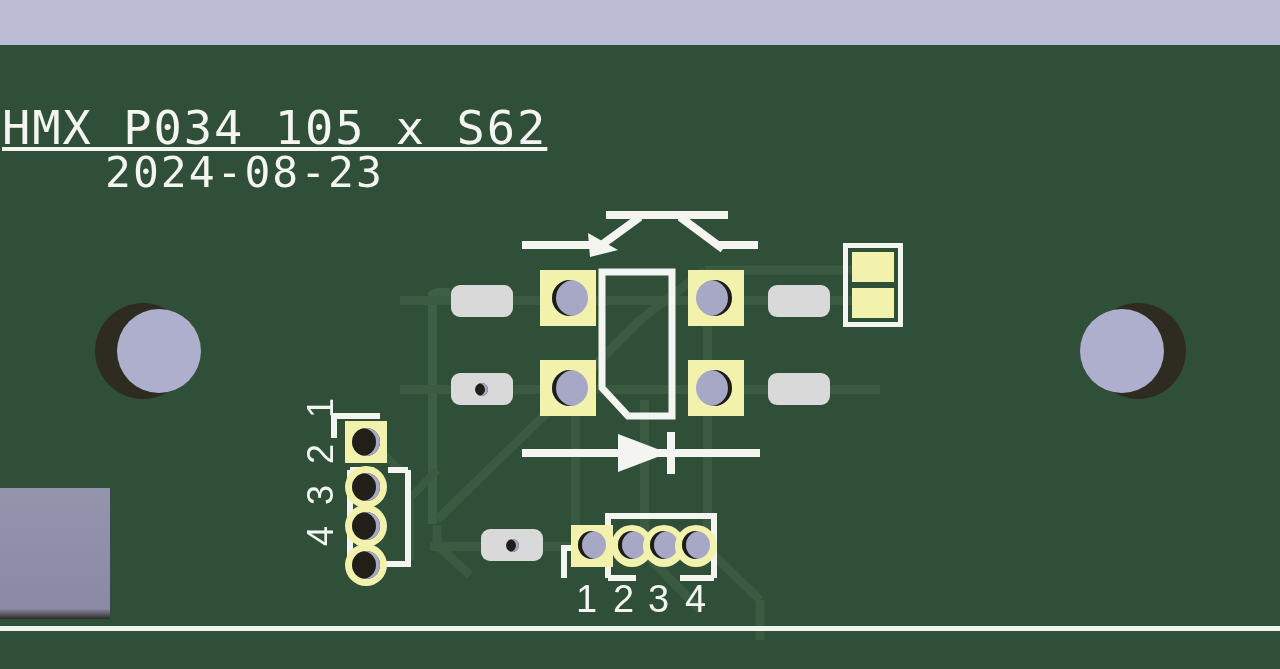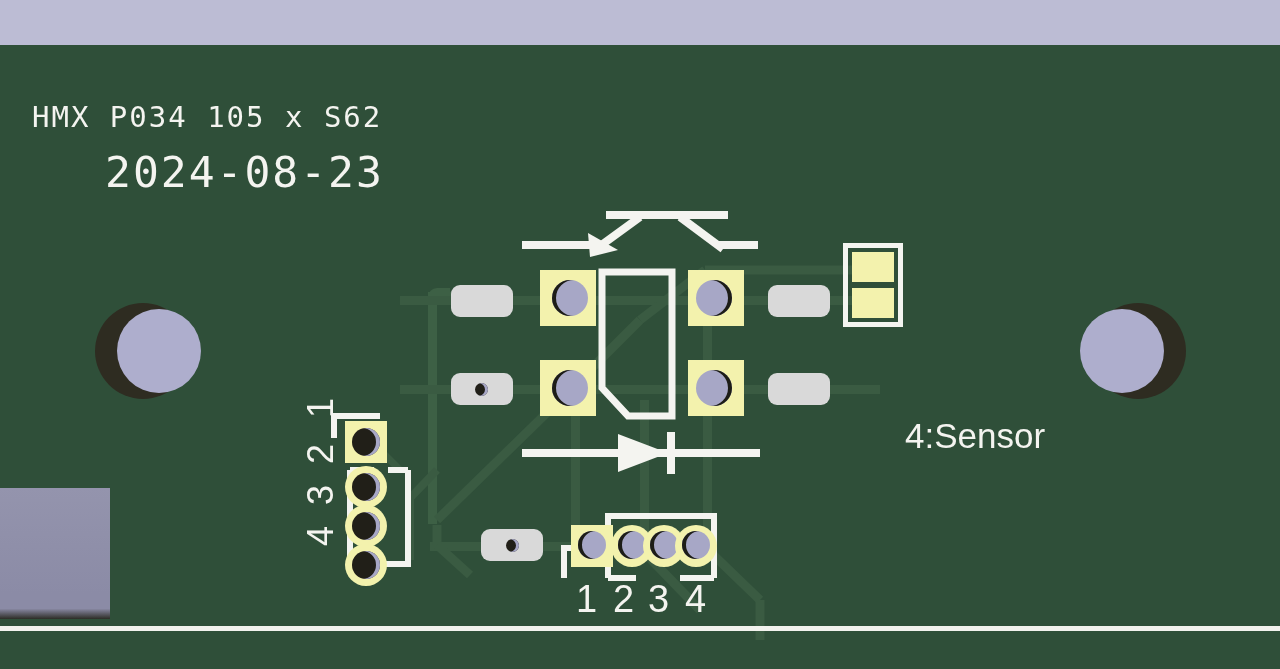--- a/index.html
+++ b/index.html
@@ -20,22 +20,22 @@
   
   .edgeline{position:absolute;left:0;top:626px;width:1280px;height:5px;
             background:#f2f2ee;}
 
   
   .trace{position:absolute;background:#3a5b42;}
   .tracel{position:absolute;background:#3d6045;}
 
   
   .silk{position:absolute;color:#f4f4f0;white-space:pre;}
-  .title1{left:32px;top:100px;font-size:29px;letter-spacing:2px;
-          font-family:"DejaVu Sans Mono",monospace;}
+  .title1{left:2px;top:100px;font-size:47px;letter-spacing:2px;
+          font-family:"DejaVu Sans Mono",monospace;text-decoration:underline;}
   .title2{left:105px;top:147px;font-size:43px;letter-spacing:2px;
           font-family:"DejaVu Sans Mono",monospace;}
 
   .legend{position:absolute;left:905px;top:418px;color:#f4f4f0;
           font-family:"Liberation Sans",sans-serif;
           font-size:35px;line-height:36px;font-weight:500;}
   .legend div{white-space:pre;}
 
   
   .mh{position:absolute;width:96px;height:96px;}
@@ -207,18 +207,17 @@
   <div class="pad-rd" style="left:675px;top:525px;width:42px;height:42px;">
     <div class="hole" style="left:7px;top:6px;width:28px;height:28px;"></div>
   </div>
 
   <div class="silk" style="left:576px;top:578px;font-size:38px;font-family:'Liberation Sans',sans-serif;">1</div>
   <div class="silk" style="left:613px;top:578px;font-size:38px;font-family:'Liberation Sans',sans-serif;">2</div>
   <div class="silk" style="left:648px;top:578px;font-size:38px;font-family:'Liberation Sans',sans-serif;">3</div>
   <div class="silk" style="left:685px;top:578px;font-size:38px;font-family:'Liberation Sans',sans-serif;">4</div>
 
   <div class="legend">
-    <div>4:Sensor</div>
   </div>
 
   <div class="edgeline"></div>
 
 </div>
 
 </body></html>

